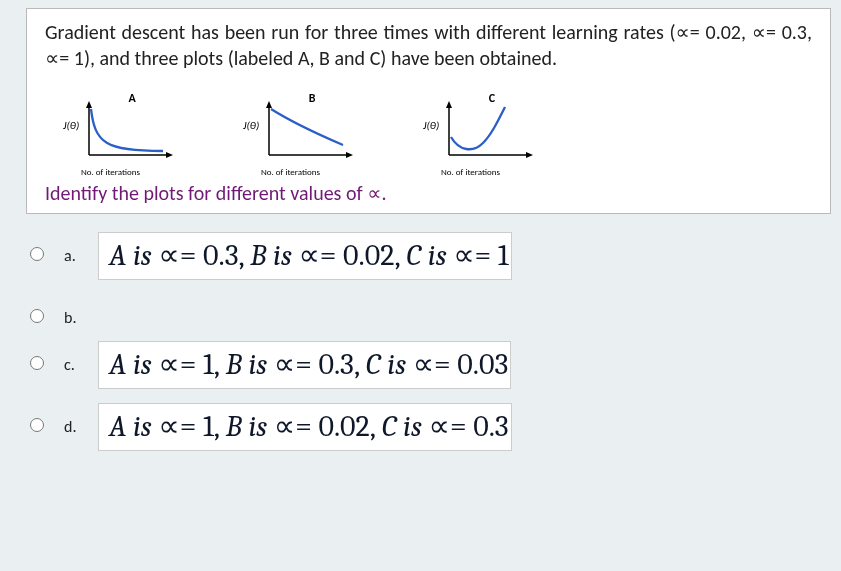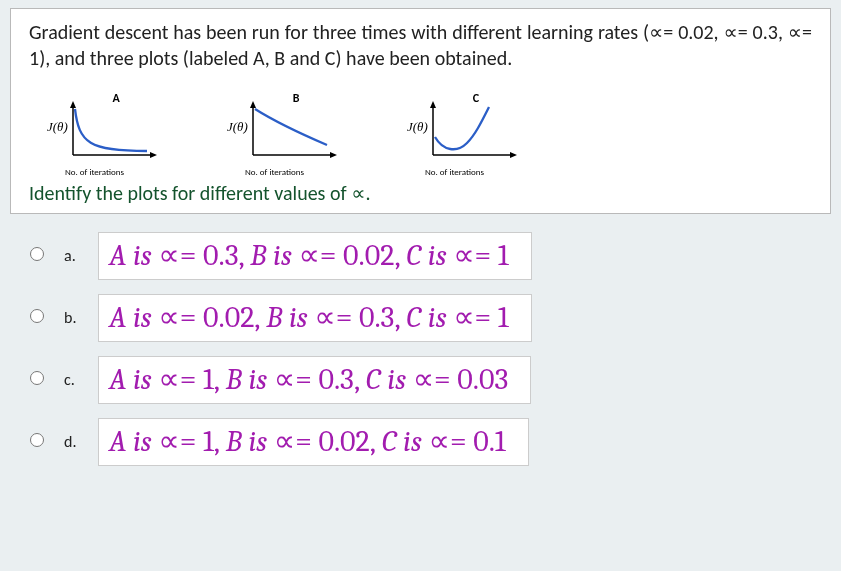--- a/index.html
+++ b/index.html
@@ -8,20 +8,21 @@
     height: 571px;
     background: #eaeff1;
     font-family: Calibri, Arial, sans-serif;
     padding: 8px 10px;
   }
   .question-box {
     background: #ffffff;
     border: 1px solid #b9b9b9;
     padding: 10px 18px 8px 18px;
     margin-bottom: 18px;
+    margin-left: 16px;
   }
   .question-text {
     font-size: 20px;
     color: #222;
     text-align: justify;
     line-height: 1.3;
   }
   .plots-row {
     display: flex;
     gap: 50px;
@@ -38,33 +39,32 @@
     top: -2px;
     left: 50%;
     transform: translateX(-20%);
     font-size: 12px;
     font-weight: bold;
   }
   .y-label {
     position: absolute;
     left: -2px;
     top: 26px;
-    font-size: 13px;
+    font-size: 11px;
     font-style: italic;
-    font-family: Liberation Serif, serif;
   }
   .x-label {
     position: absolute;
     bottom: -4px;
     left: 16px;
     font-size: 9px;
   }
   .question-ask {
     font-size: 20px;
-    color: #14532d;
+    color: #701a75;
     margin-top: 6px;
   }
 
   .options {
     margin-left: 20px;
   }
   .option-row {
     display: flex;
     align-items: flex-start;
     margin-bottom: 14px;
@@ -78,24 +78,24 @@
   }
   .lbl-col {
     width: 34px;
     font-size: 16px;
     padding-top: 14px;
     color: #222;
   }
   .answer-box {
     background: #ffffff;
     border: 1px solid #cccccc;
-    padding: 4px 22px 6px 10px;
+    padding: 4px 2px 6px 10px;
     font-size: 30px;
     font-family: "Cambria Math", Cambria, Georgia, serif;
-    color: #a21caf;
+    color: #0f172a;
     display: inline-block;
   }
   .answer-box .ital { font-style: italic; }
 </style>
 </head>
 <body>
 
 <div class="question-box">
   <p class="question-text">Gradient descent has been run for three times with different learning rates (∝= 0.02,  ∝= 0.3,  ∝= 1), and three plots (labeled A, B and C) have been obtained.</p>
 
@@ -153,40 +153,35 @@
     <div class="answer-box">
       <span class="ital">A is </span><span>∝= 0.3, </span>
       <span class="ital">B is </span><span>∝= 0.02, </span>
       <span class="ital">C is </span><span>∝= 1</span>
     </div>
   </div>
 
   <div class="option-row">
     <div class="radio-col"><input type="radio" name="ans" style=""></div>
     <div class="lbl-col">b.</div>
-    <div class="answer-box">
-      <span class="ital">A is </span><span>∝= 0.02, </span>
-      <span class="ital">B is </span><span>∝= 0.3, </span>
-      <span class="ital">C is </span><span>∝= 1</span>
-    </div>
   </div>
 
   <div class="option-row">
     <div class="radio-col"><input type="radio" name="ans" style=""></div>
     <div class="lbl-col">c.</div>
     <div class="answer-box">
       <span class="ital">A is </span><span>∝= 1, </span>
       <span class="ital">B is </span><span>∝= 0.3, </span>
       <span class="ital">C is </span><span>∝= 0.03</span>
     </div>
   </div>
 
   <div class="option-row">
     <div class="radio-col"><input type="radio" name="ans" style=""></div>
     <div class="lbl-col">d.</div>
     <div class="answer-box">
       <span class="ital">A is </span><span>∝= 1, </span>
       <span class="ital">B is </span><span>∝= 0.02, </span>
-      <span class="ital">C is </span><span>∝= 0.1</span>
+      <span class="ital">C is </span><span>∝= 0.3</span>
     </div>
   </div>
 
 </div>
 
 </body></html>

